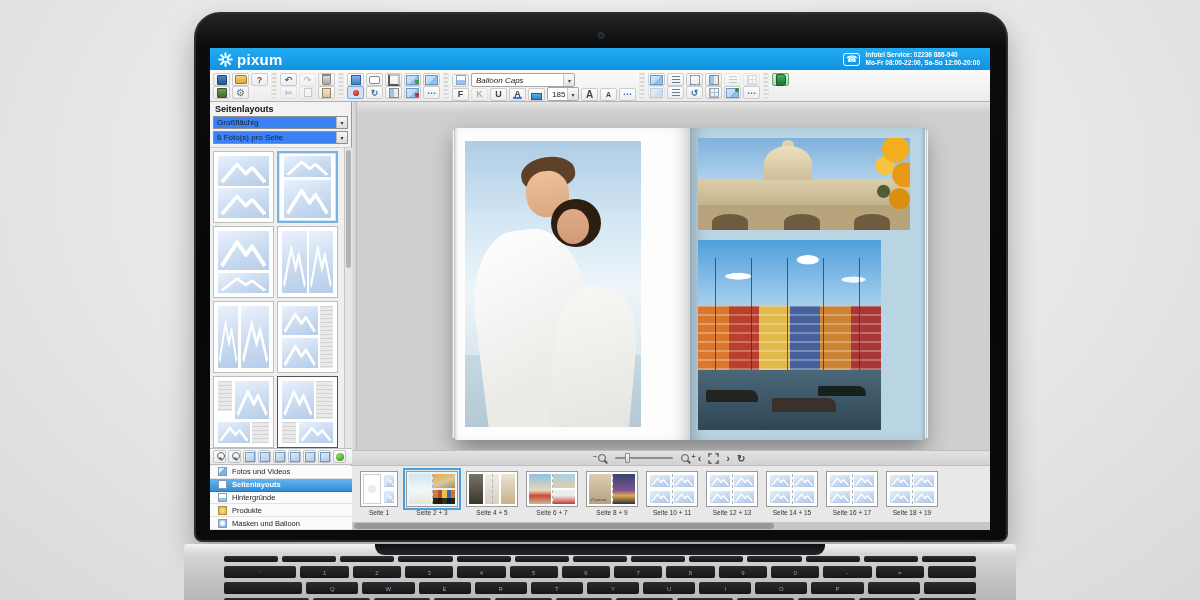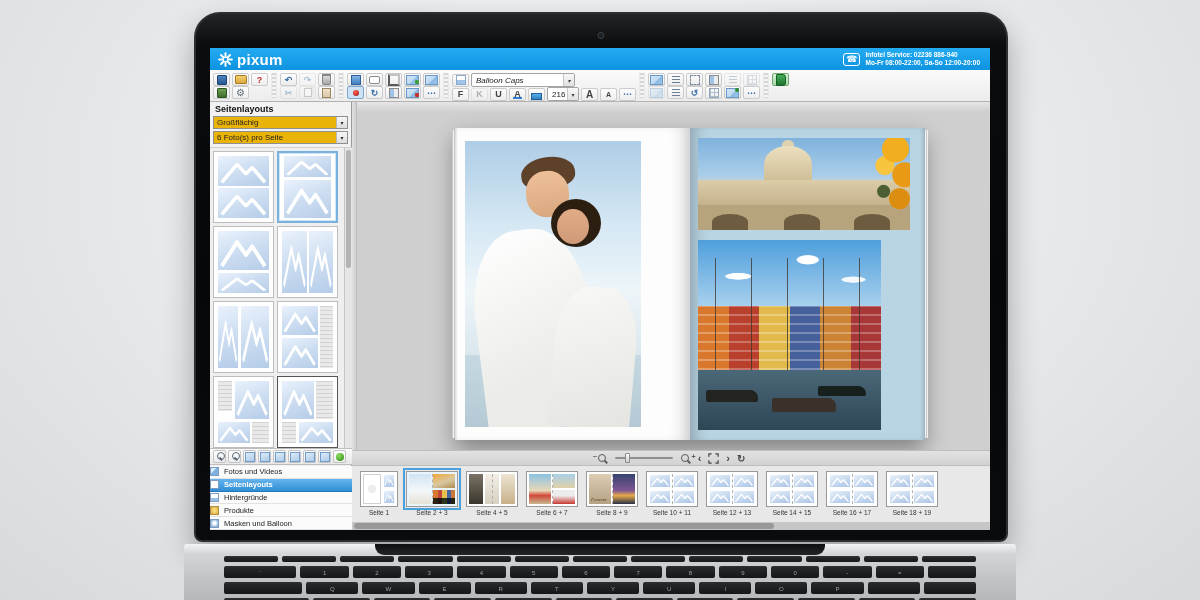--- a/index.html
+++ b/index.html
@@ -110,21 +110,21 @@
   .tb-select{height:14px;border:1px solid #a5a5a5;background:#fff;display:flex;align-items:center;
     font-size:8px;color:#222;padding-left:4px;border-radius:2px;}
   .tb-select .sel-caret{margin-left:auto;width:11px;align-self:stretch;display:flex;align-items:center;
     justify-content:center;font-size:6px;color:#444;border-left:1px solid #c8c8c8;
     background:linear-gradient(#f8f8f8,#e2e2e2);}
 
   
   .sidebar{position:absolute;left:0;top:54px;width:142px;height:428px;background:#f2f2f2;
     border-right:1px solid #9a9a9a;}
   .sb-title{height:14px;font-size:9px;font-weight:bold;color:#111;padding:2px 5px;}
-  .dd{position:relative;height:13px;margin:0 3px 2px 3px;border:1px solid #8f8f8f;background:#eab308;
+  .dd{position:relative;height:13px;margin:0 3px 2px 3px;border:1px solid #8f8f8f;background:#3b82f6;
     font-size:8px;color:#222;display:flex;align-items:center;padding-left:3px;}
   .dd .dd-caret{position:absolute;right:0;top:0;bottom:0;width:11px;display:flex;align-items:center;
     justify-content:center;font-size:6px;color:#333;border-left:1px solid #b8b8b8;
     background:linear-gradient(#f6f6f6,#dcdcdc);}
   .layout-scroll{position:absolute;left:0;top:45px;width:142px;height:301px;background:#efefef;
     border-top:1px solid #cfcfcf;}
   .layout-grid{position:absolute;left:3px;top:3px;width:126px;display:grid;
     grid-template-columns:61px 61px;grid-auto-rows:72px;gap:3px;}
   .layout-card{position:relative;background:#fff;border:1px solid #bdbdbd;}
   .layout-card.sel1{border:2px solid #7ab2dd;box-shadow:0 0 0 1px #cfe6f6 inset;}
@@ -140,21 +140,21 @@
     background:linear-gradient(#fff,#ececec);display:flex;align-items:center;justify-content:center;}
   .fbtn.fmag::before{content:"";width:6px;height:6px;border:1.4px solid #5a6a7a;border-radius:50%;
     margin:-2px -2px 0 0;}
   .fbtn.fmag::after{content:"";position:absolute;width:4px;height:1.6px;background:#5a6a7a;
     transform:rotate(45deg);right:2px;bottom:2px;}
   .fbtn.fbox::before{content:"";width:8px;height:8px;border:1px solid #6f9cc8;
     background:linear-gradient(160deg,#dcebf8,#aecbe8);}
   .fbtn.feco::before{content:"";width:8px;height:8px;border-radius:50%;
     background:radial-gradient(circle at 35% 30%,#7fd04f 20%,#2f8f1f 90%);}
   .cat-list{position:absolute;left:0;top:364px;width:142px;bottom:0;background:#fbfbfb;}
-  .cat-item{height:12.8px;display:flex;align-items:center;gap:5px;padding:0 4px 0 0;font-size:7.5px;
+  .cat-item{height:12.8px;display:flex;align-items:center;gap:5px;padding:0 4px 0 8px;font-size:7.5px;
     color:#222;border-bottom:1px solid #e2e2e2;background:#fbfbfb;}
   .cat-item.sel{background:linear-gradient(180deg,#66b4ec,#2f8fd8);color:#fff;font-weight:bold;
     border-bottom:1px solid #2477b8;}
   .ci{width:9px;height:9px;border:1px solid #7d9cc0;flex:0 0 auto;
     background:linear-gradient(160deg,#e2eefa,#b2cdea);}
   .ci.ci-photos{background:linear-gradient(135deg,#d8ecff 40%,#7fb2e0 41%);}
   .ci.ci-layouts{background:
       linear-gradient(#fff,#fff) , #9cc0e4;
       background-size:3px 3px;background-position:1px 1px;}
   .ci.ci-bg{background:linear-gradient(180deg,#fff 50%,#9cc0e4 50%);}
@@ -445,21 +445,21 @@
               <span class="sel-caret">▾</span>
             </div>
           </div>
           <div class="tb-row">
             <span class="tb-btn btn-letter">F</span>
             <span class="tb-btn btn-letter dim">K</span>
             <span class="tb-btn btn-letter">U</span>
             <span class="tb-btn btn-letter color-a">A</span>
             <span class="tb-btn ic-highlight"></span>
             <div class="tb-select" style="width: 32px;">
-              <span>216</span>
+              <span>185</span>
               <span class="sel-caret">▾</span>
             </div>
             <span class="tb-btn btn-letter big">A</span>
             <span class="tb-btn btn-letter small">A</span>
             <span class="tb-btn ic-glyph">⋯</span>
           </div>
         </div>
         <div class="tb-div"></div>
         <div class="tb-group">
           <div class="tb-row">

